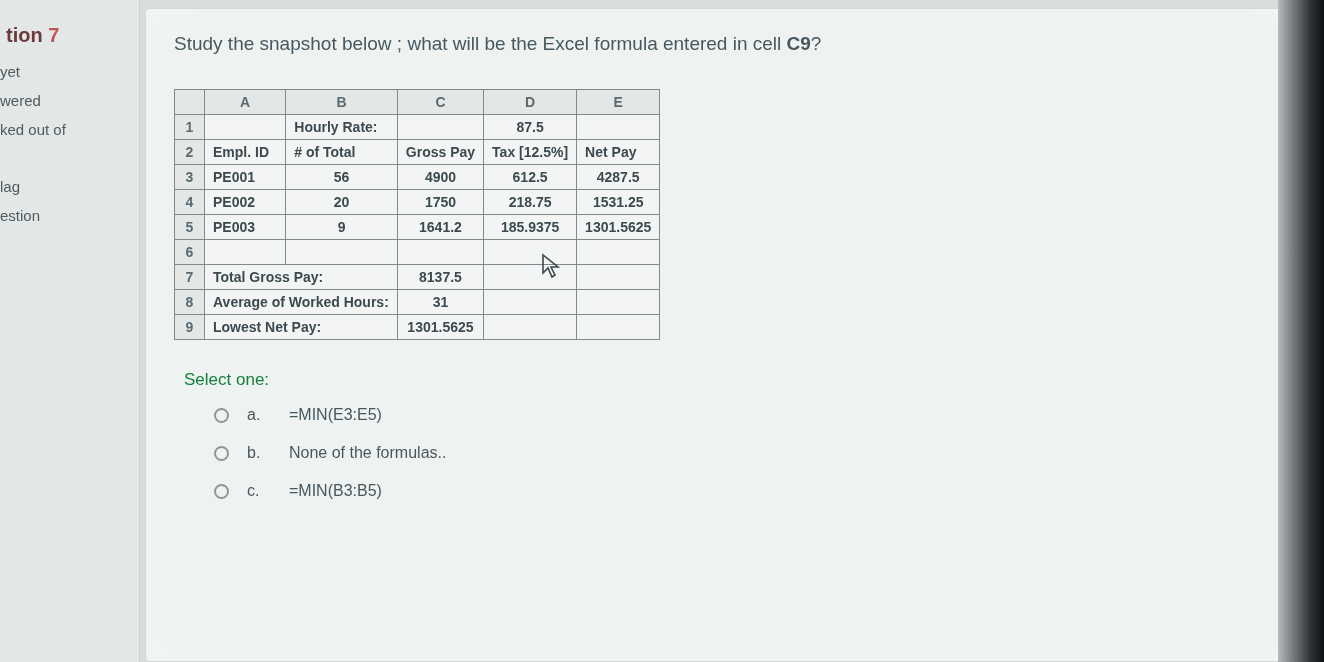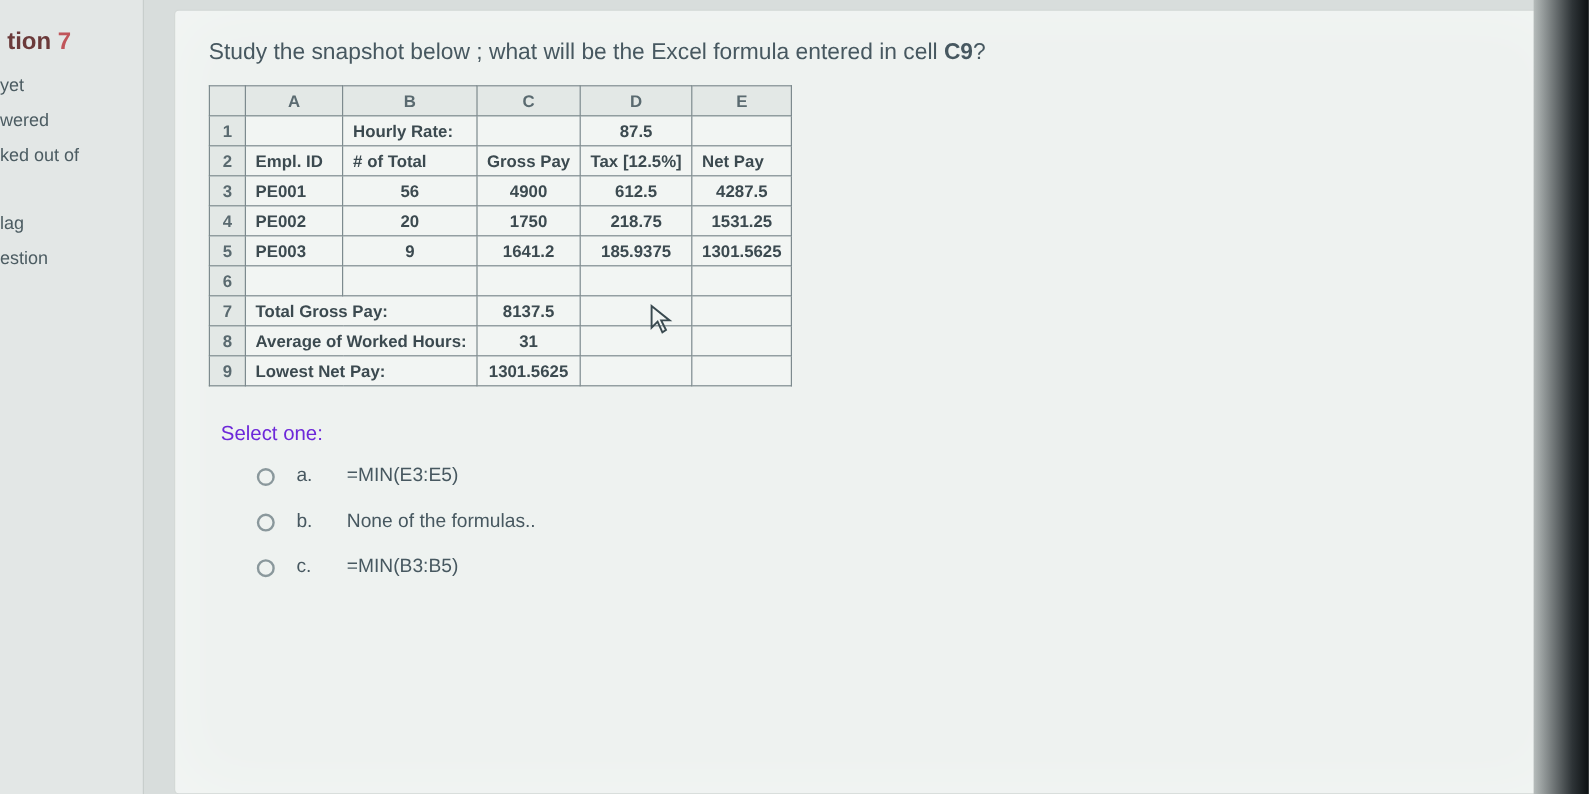--- a/index.html
+++ b/index.html
@@ -9,21 +9,21 @@
     width: 1324px;
     height: 662px;
     overflow: hidden;
     position: relative;
     color: #3a4a50;
   }
   .sidebar {
     position: absolute;
     left: 0;
     top: 0;
-    width: 120px;
+    width: 140px;
     height: 100%;
     background: #e3e7e6;
     border-right: 1px solid #c8cecc;
     padding: 18px 0 0 0;
   }
   .sidebar-item {
     padding: 6px 10px 6px 0;
     font-size: 15px;
     color: #4c5c62;
     text-align: left;
@@ -46,21 +46,21 @@
     bottom: 0;
     background: #eef2f0;
     border: 1px solid #d4d9d7;
     border-radius: 4px;
     padding: 24px 28px;
     box-shadow: inset 0 0 60px rgba(255,255,255,0.3);
   }
   .question-text {
     font-size: 19px;
     color: #475860;
-    margin-bottom: 16px;
+    margin-bottom: 34px;
   }
   .question-text b { font-weight: 700; }
   table.excel {
     border-collapse: collapse;
     font-size: 14px;
     color: #3c4a50;
     background: #f2f5f3;
     margin-bottom: 30px;
   }
   table.excel th, table.excel td {
@@ -88,21 +88,21 @@
   .cursor-icon {
     position: absolute;
     left: 395px;
     top: 244px;
     font-size: 22px;
     color: #3a4a50;
     pointer-events: none;
   }
   .select-one {
     font-size: 17px;
-    color: #6d28d9;
+    color: #15803d;
     margin: 18px 0 16px 10px;
   }
   .options {
     margin-left: 40px;
   }
   .option-row {
     display: flex;
     align-items: center;
     gap: 18px;
     margin-bottom: 20px;

